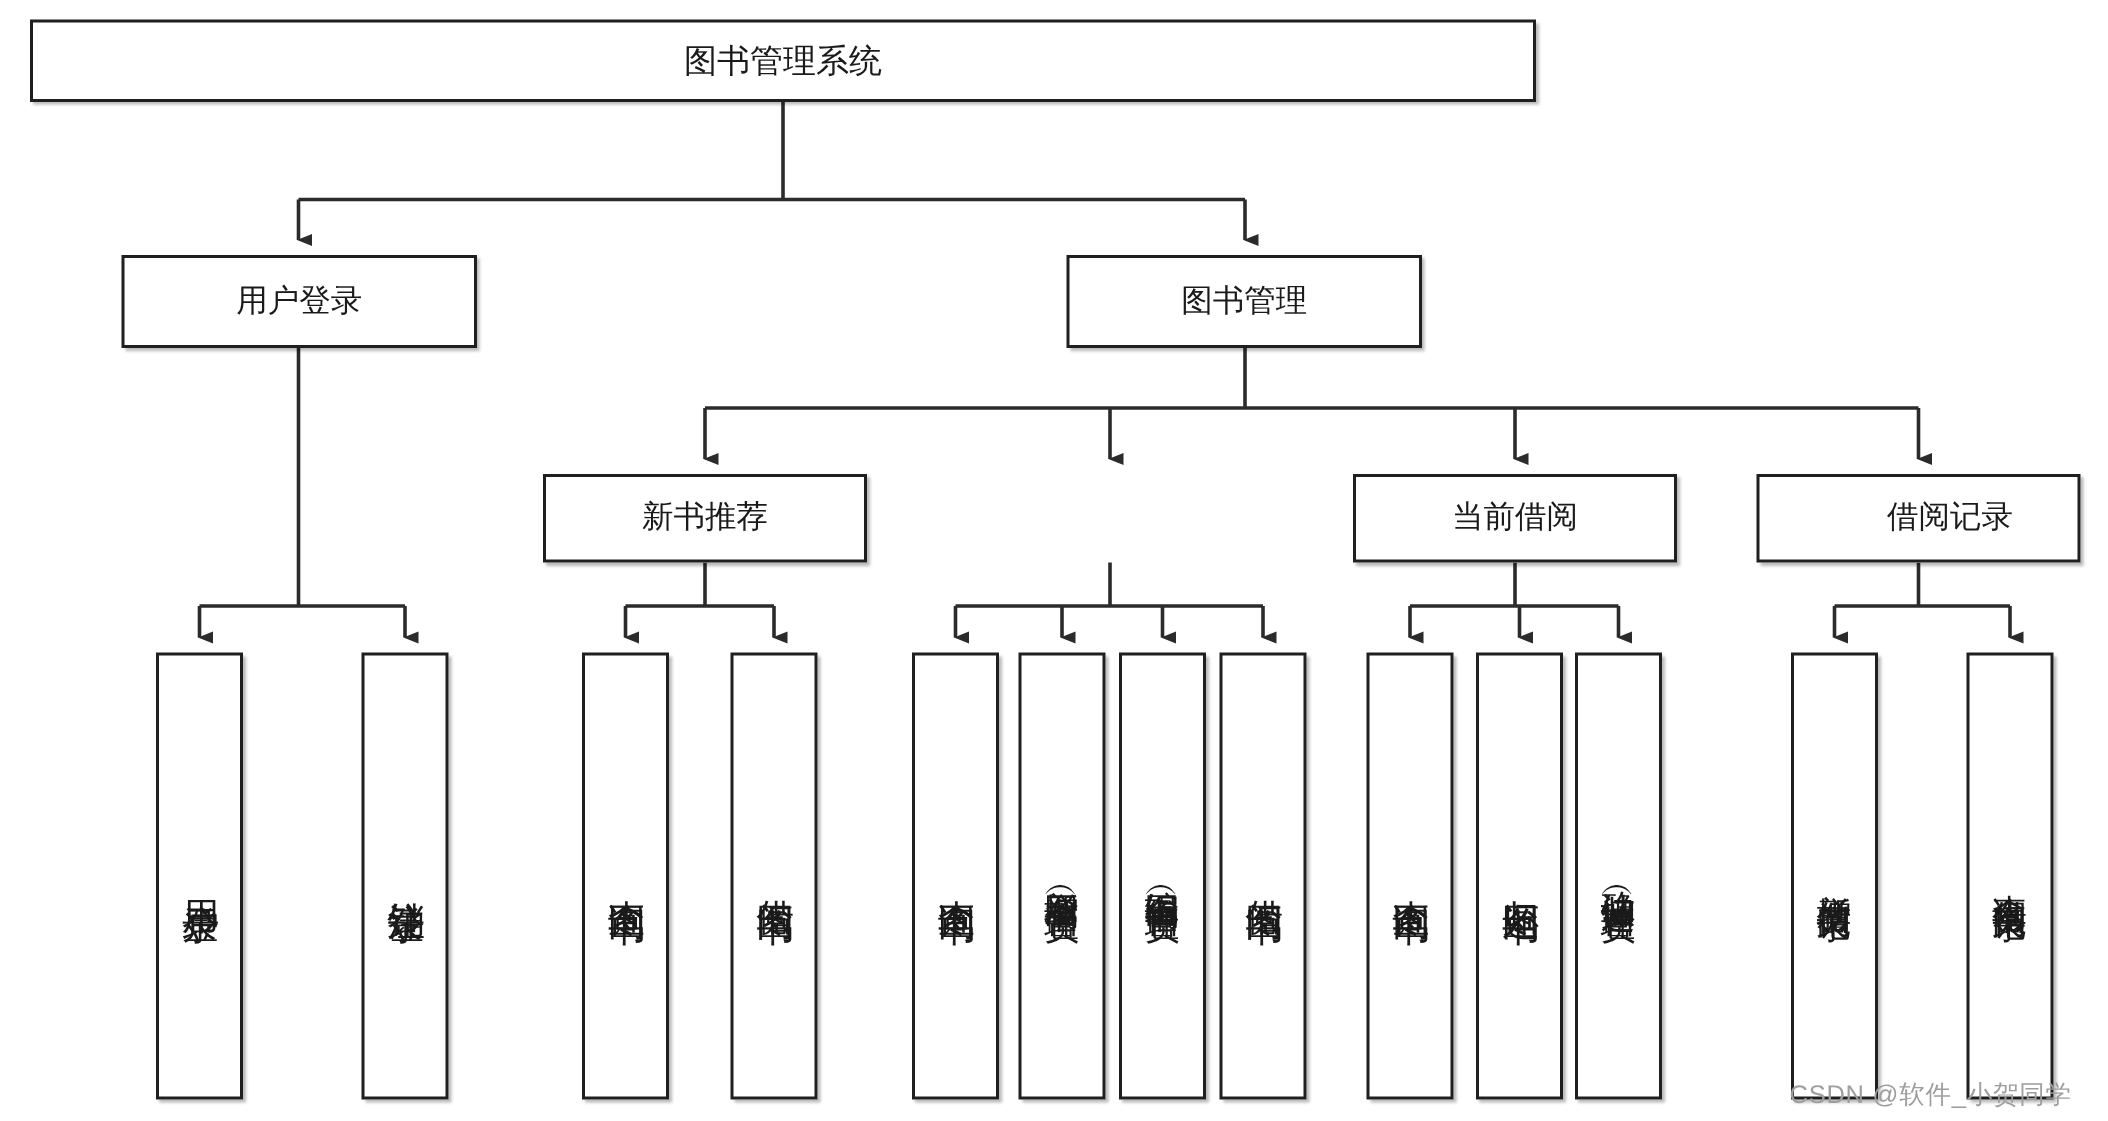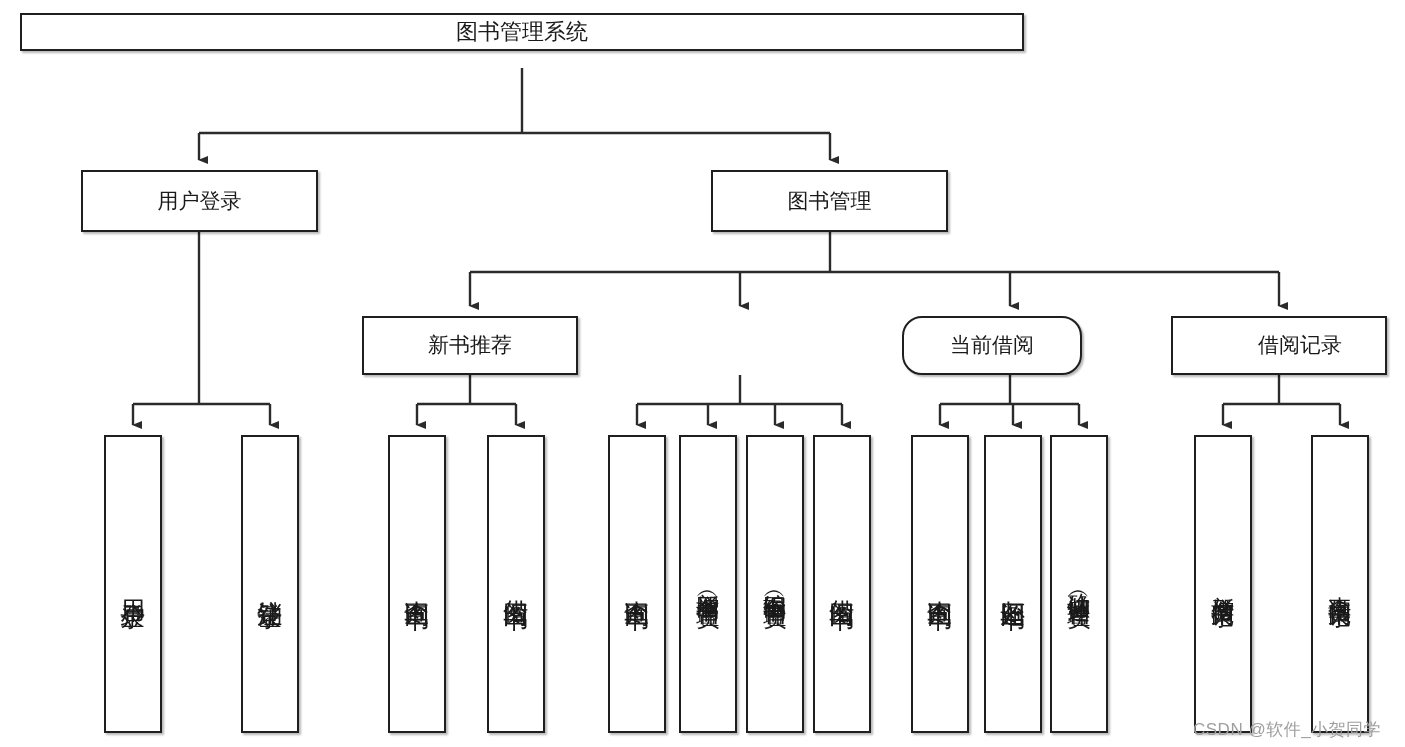--- a/index.html
+++ b/index.html
@@ -121,35 +121,35 @@
       <path d="M1013,404 L1013,425" marker-end="url(#arrowhead)"></path>
       <path d="M1079,404 L1079,425" marker-end="url(#arrowhead)"></path>
 
       <path d="M1279,375 L1279,404"></path>
       <path d="M1223,404 L1340,404"></path>
       <path d="M1223,404 L1223,425" marker-end="url(#arrowhead)"></path>
       <path d="M1340,404 L1340,425" marker-end="url(#arrowhead)"></path>
     </g>
   </svg>
 
-  <div class="node horiz root" style="left:20px; top:13px; width:1004px; height:38px;">
+  <div class="node horiz root" style="left:20px; top:13px; width:1004px; height:55px;">
     <span class="label">图书管理系统</span>
   </div>
 
   <div class="node horiz" style="left:81px; top:170px; width:237px; height:62px;">
     <span class="label">用户登录</span>
   </div>
   <div class="node horiz" style="left:362px; top:316px; width:216px; height:59px;">
     <span class="label">新书推荐</span>
   </div>
 
   <div class="node horiz" style="left:711px; top:170px; width:237px; height:62px;">
     <span class="label">图书管理</span>
   </div>
-  <div class="node horiz" style="left:902px; top:316px; width:180px; height:59px;border-radius:20px;">
+  <div class="node horiz" style="left:902px; top:316px; width:216px; height:59px;">
     <span class="label">当前借阅</span>
   </div>
   <div class="node horiz" style="left:1171px; top:316px; width:216px; height:59px;padding-left:42px;">
     <span class="label">借阅记录</span>
   </div>
 
   <div class="node vert" style="left:104px; top:435px; width:58px; height:298px;">
     <span class="label">用户登录</span>
   </div>
   <div class="node vert" style="left:241px; top:435px; width:58px; height:298px;">

